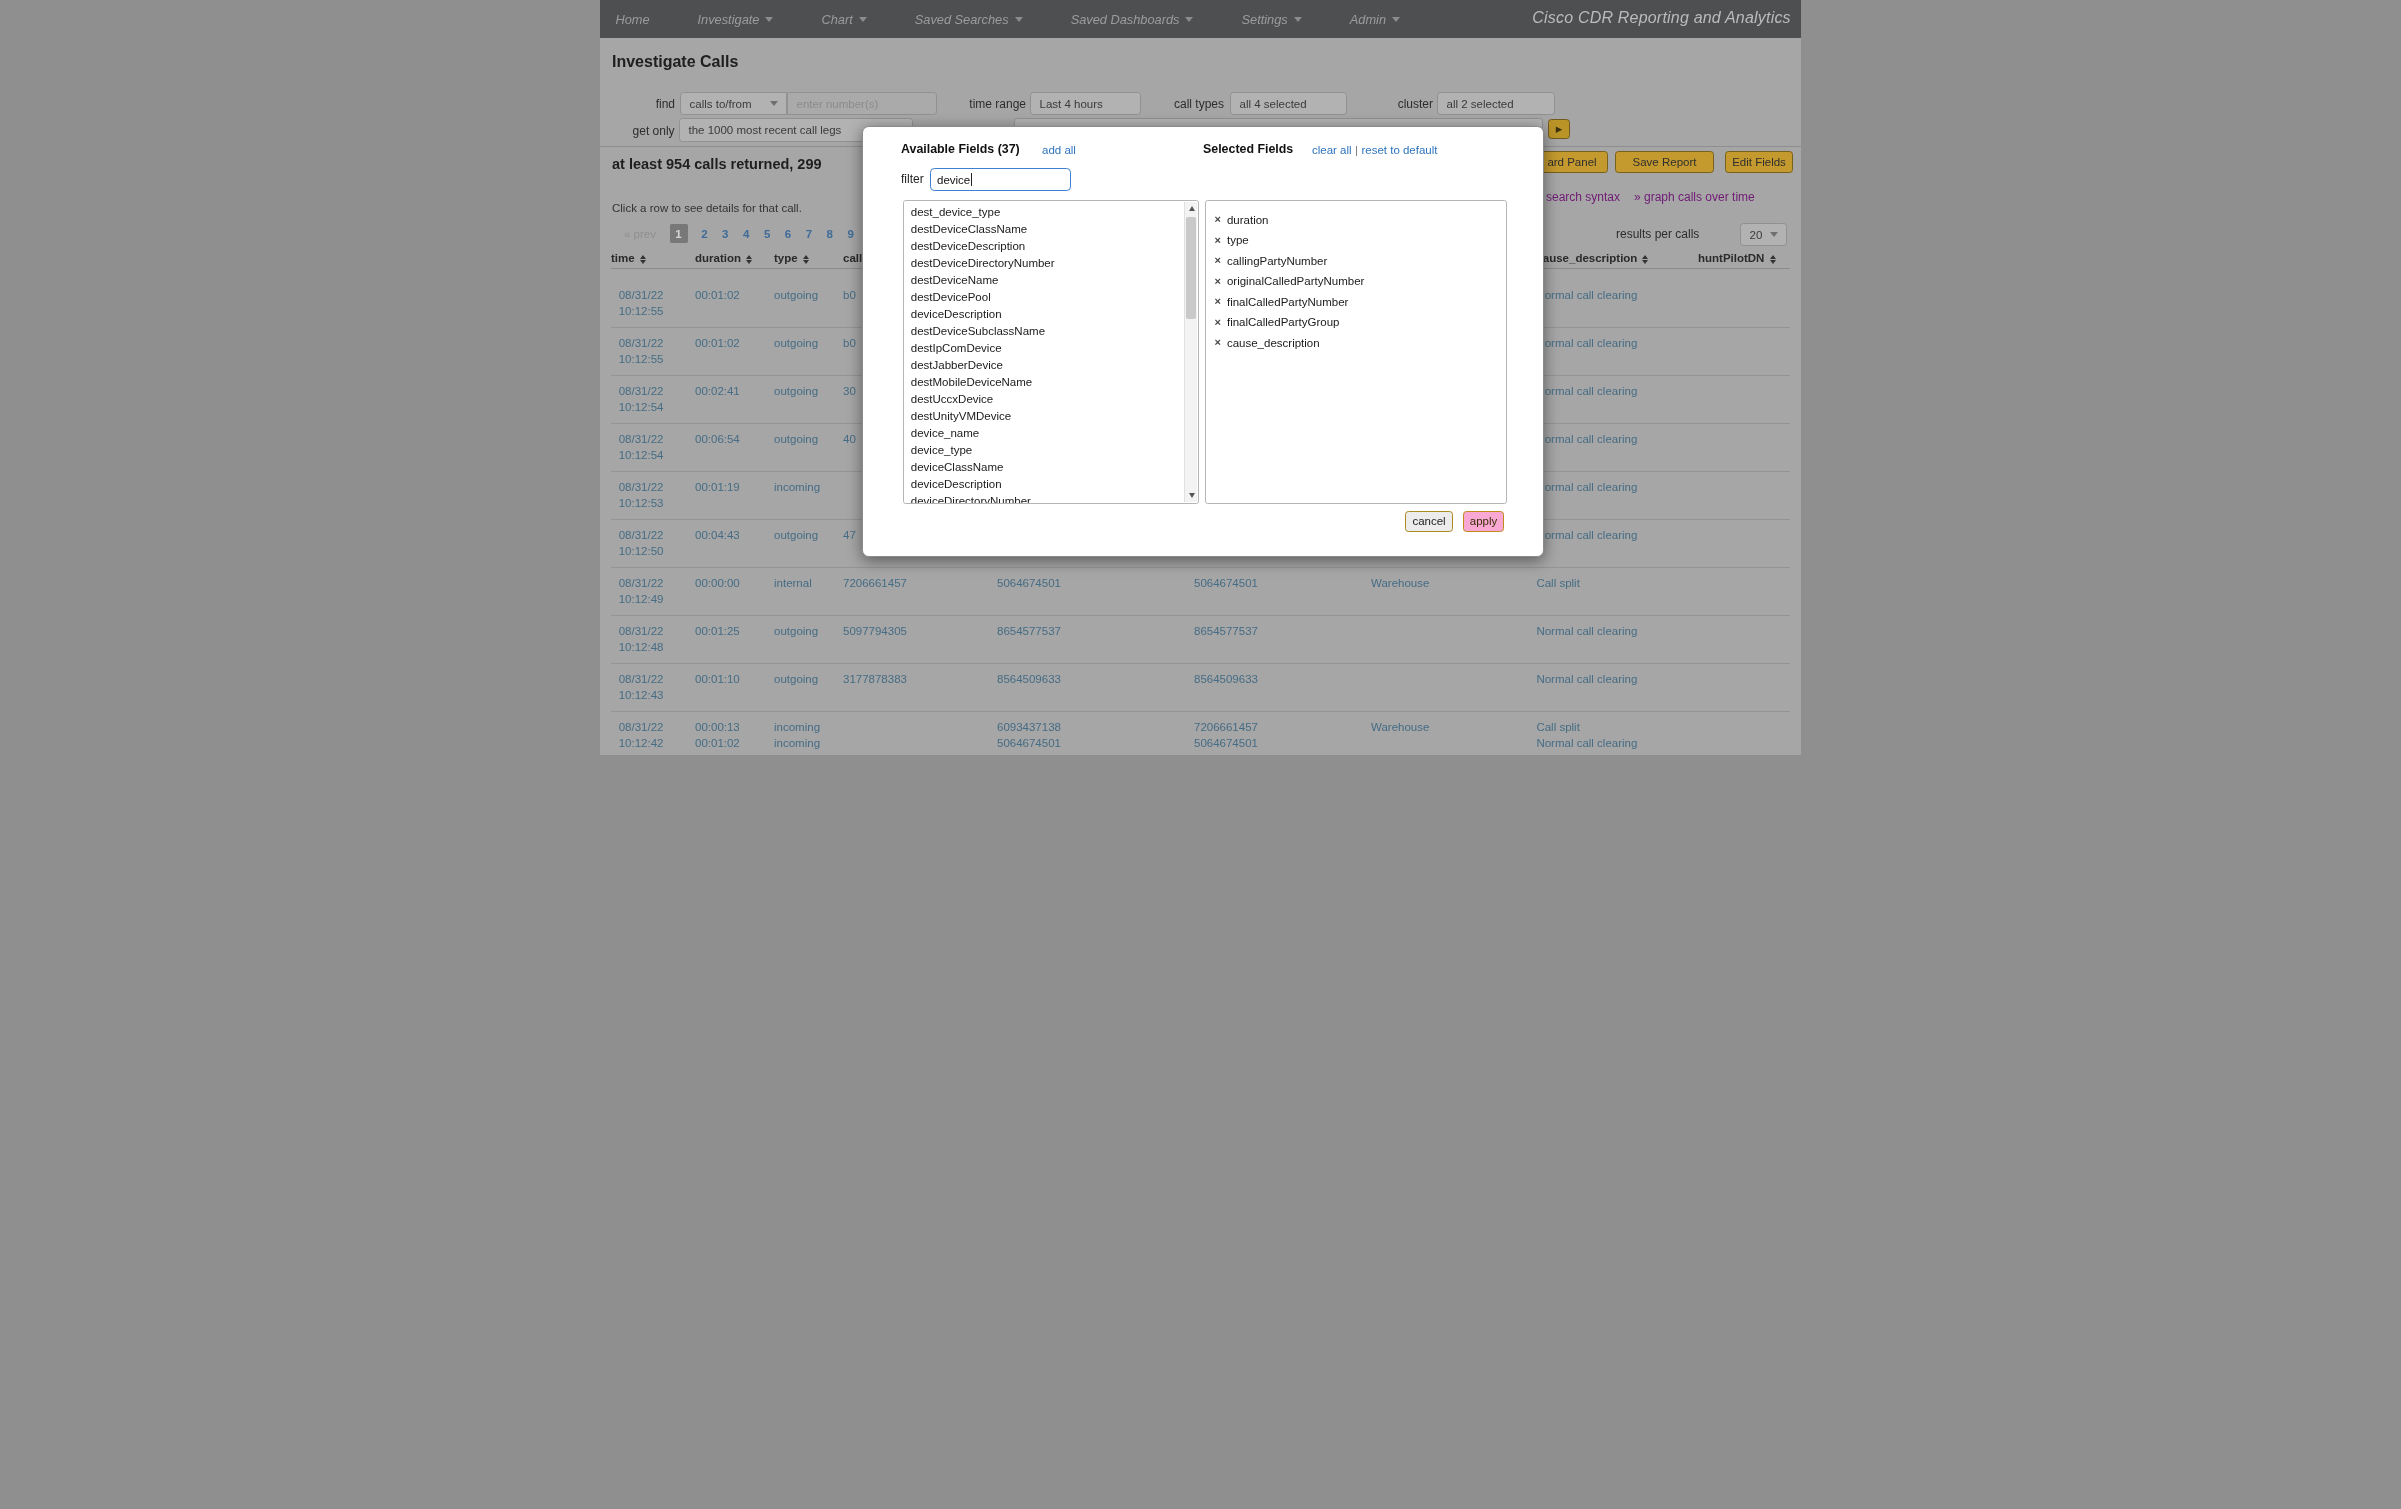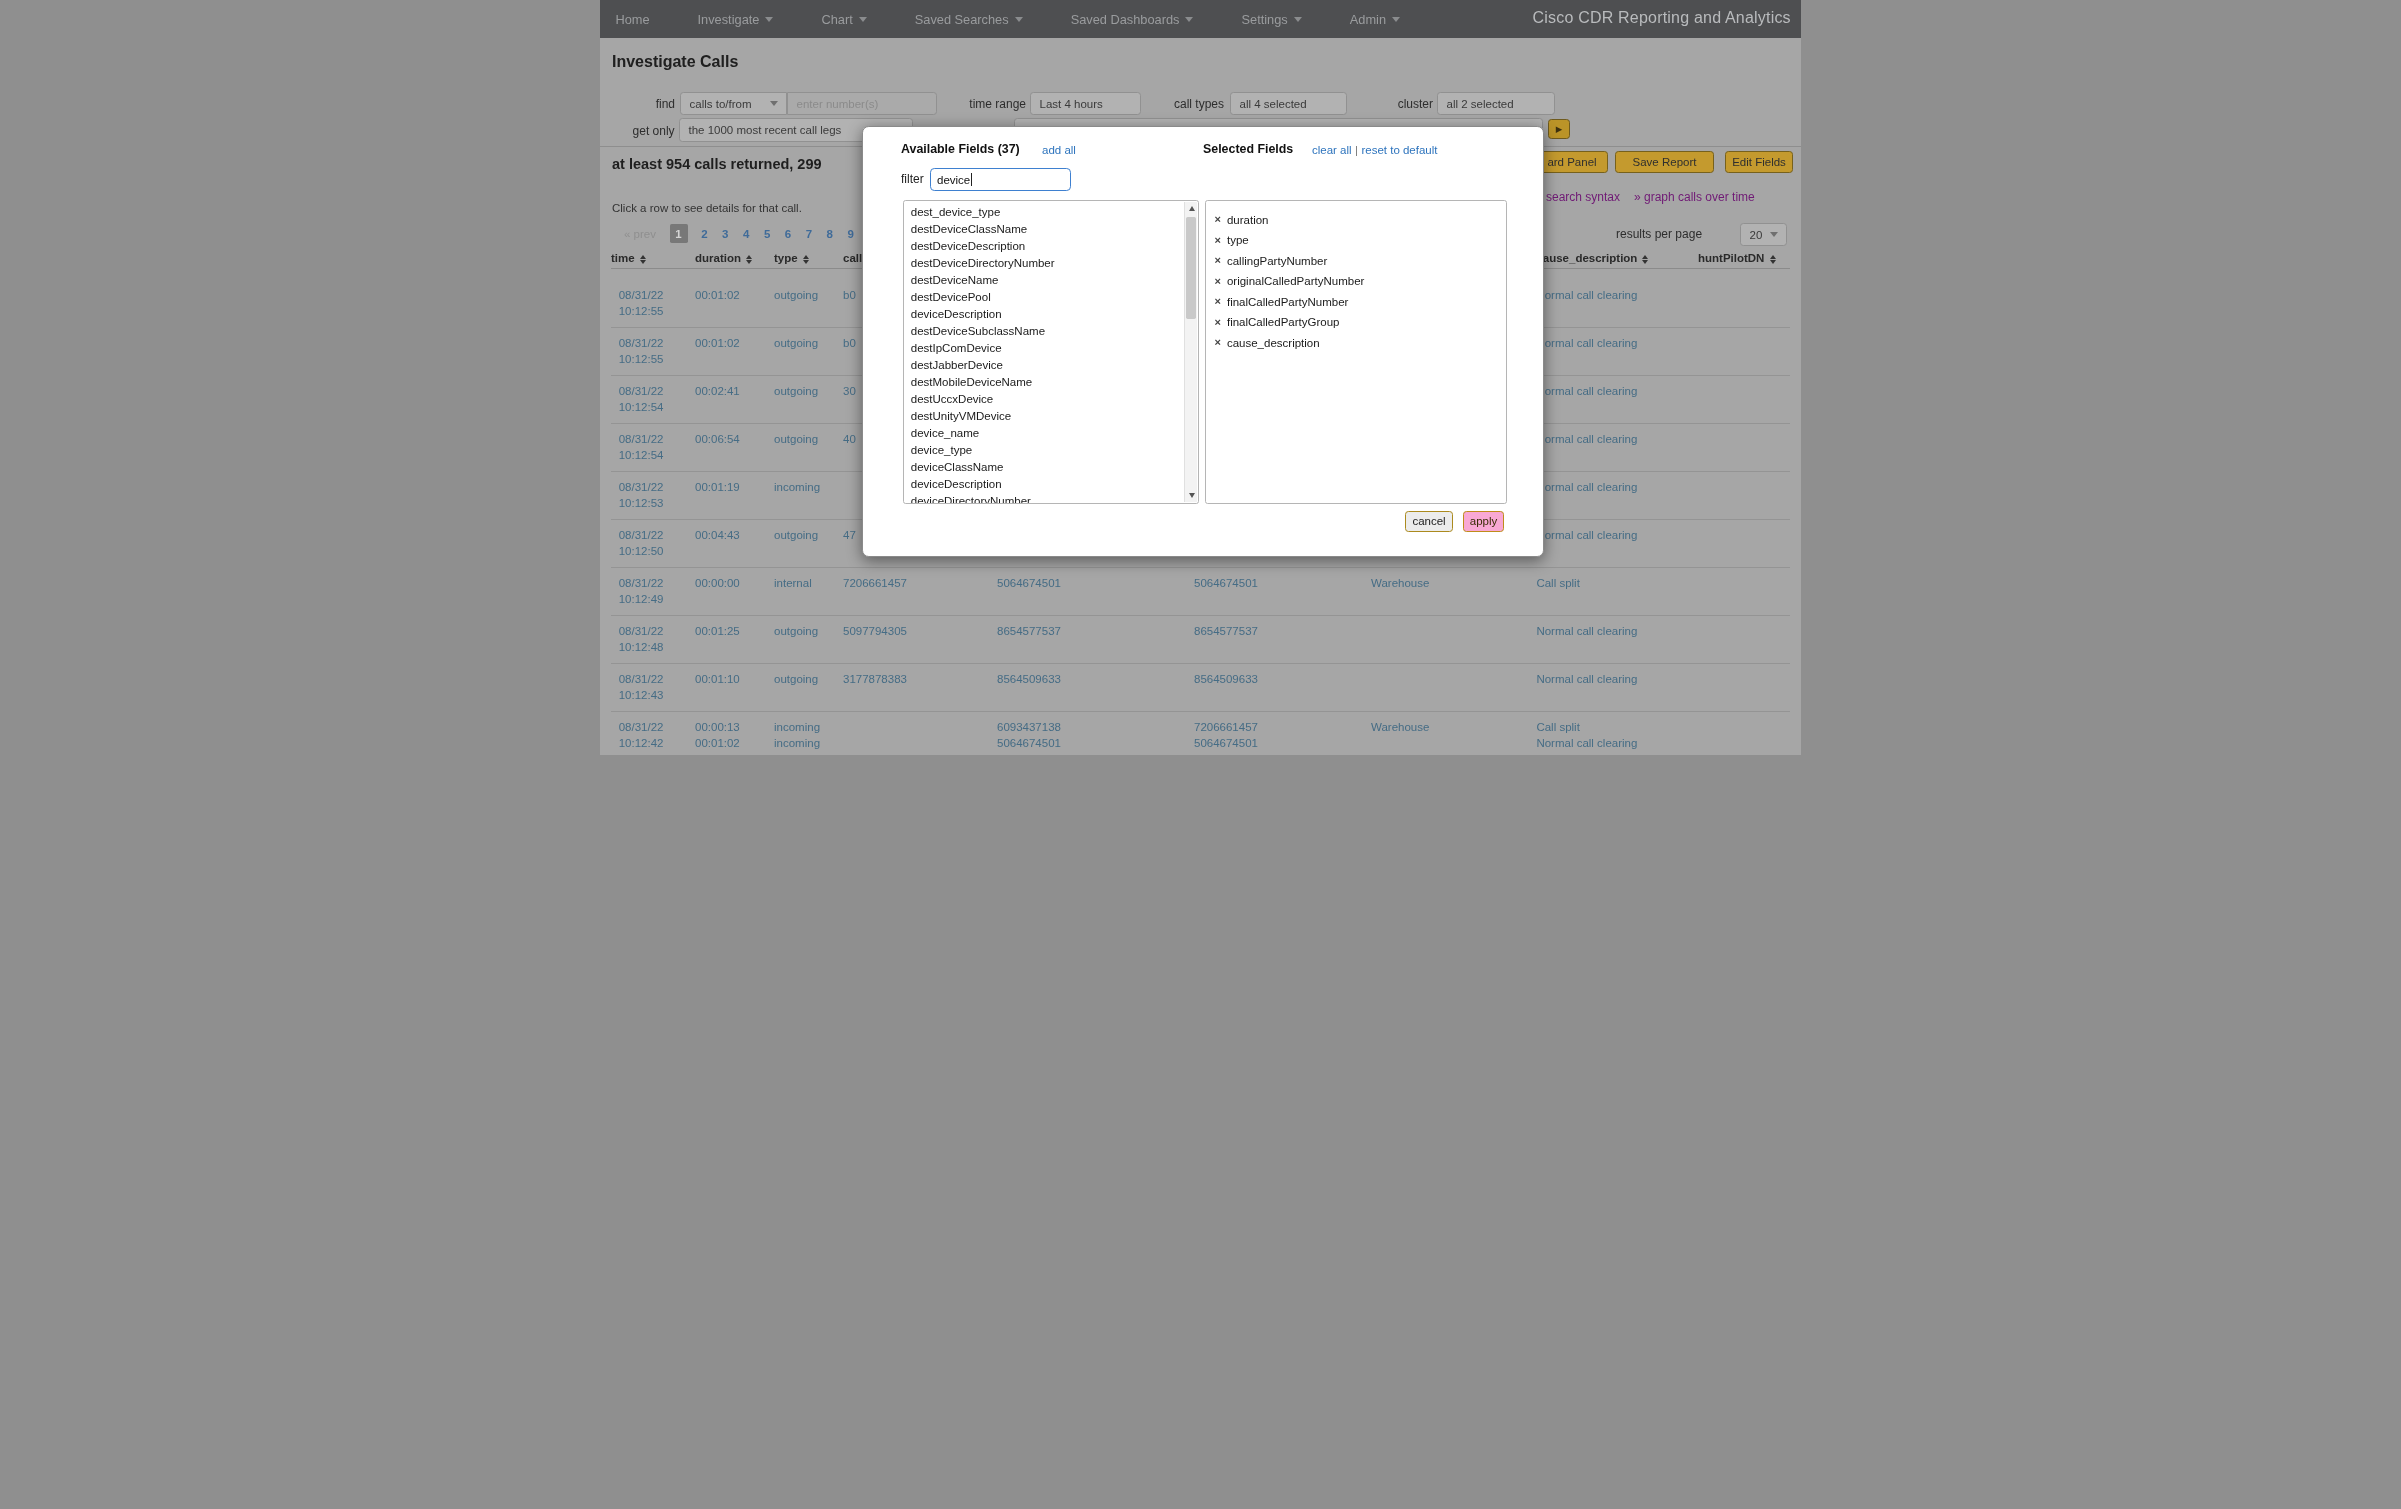--- a/index.html
+++ b/index.html
@@ -1,21 +1,21 @@
 <!DOCTYPE html>
 <html style="font-size:13.6px"><head>
 <meta charset="utf-8">
 <style>
   * { margin:0; padding:0; box-sizing:border-box; }
   html,body { background:#8f8f8f; }
   body { font-family:"Liberation Sans", sans-serif; }
   .app { position:relative; width:1201px; height:755px; background:#a6a6a6; overflow:hidden; margin:0 auto; }
 
   
-  .nav { position:absolute; left:0; top:0; width:1201px; height:38px; background:#4e4f51; display:flex; align-items:center; }
+  .nav { position:absolute; left:0; top:0; width:1201px; height:38px; background:#4e4f51; display:flex; align-items:center;font-style:italic; }
   .nav-home { color:#9a9c9e; font-size:12.8px; margin-left:15.4px; cursor:pointer; }
   .nav-menus { display:flex; align-items:center; }
   .nav-item { color:#9a9c9e; font-size:12.8px; margin-left:48px; display:inline-flex; align-items:center; gap:6px; cursor:pointer; }
   .caret-dn { width:0; height:0; border-left:4.3px solid transparent; border-right:4.3px solid transparent; border-top:5.1px solid #8a8c8e; display:inline-block; }
   .nav-title { position:absolute; right:10.2px; top:9.4px; color:#b9bbbd; font-size:16px; letter-spacing:0.2px; }
 
   
   .h1 { position:absolute; left:12px; top:53px; font-size:16px; font-weight:bold; color:#202020; }
   .flabel { position:absolute; font-size:12px; color:#2d2d2d; text-align:right; }
   .fbox { position:absolute; background:#b2b2b2; border:0.9px solid #919191; border-radius:3.4px; font-size:11.5px; color:#3a3a3a; display:flex; align-items:center; padding:0 8.5px; white-space:nowrap; overflow:hidden; }
@@ -178,21 +178,21 @@
     <a>2</a>
         <a>3</a>
         <a>4</a>
         <a>5</a>
         <a>6</a>
         <a>7</a>
         <a>8</a>
         <a>9</a>
       </span>
   </div>
-  <span class="rpp-label">results per page</span>
+  <span class="rpp-label">results per calls</span>
   <div class="fbox rpp-box">
     <span>20</span>
       <i class="caret-dn"></i>
   </div>
 
   <div class="table">
     <div class="thead">
       <div class="th">
           <span>time</span>
           <span class="sort">

